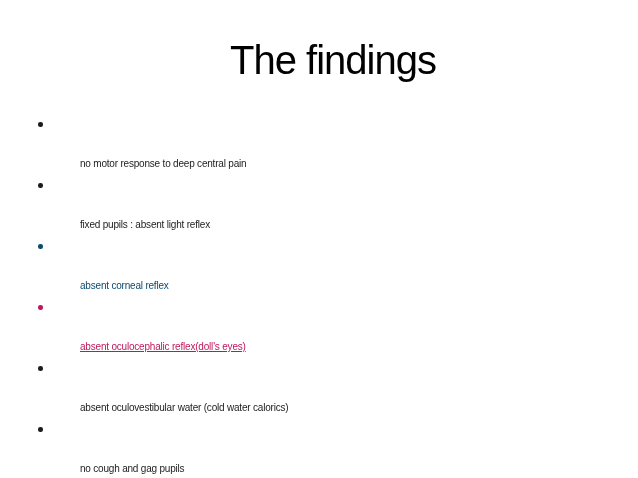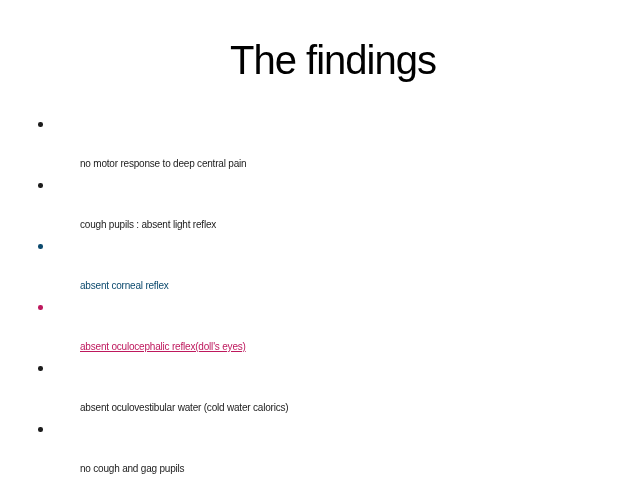--- a/index.html
+++ b/index.html
@@ -62,21 +62,21 @@
 <div class="slide">
   <h1 class="slide-title">The findings</h1>
 
   <ul class="findings-list">
       <li style="color: rgb(28, 28, 28);">
     <span class="bullet-dot"></span>
     <span>no motor response to deep central pain</span>
   </li>
       <li style="color: rgb(28, 28, 28);">
     <span class="bullet-dot"></span>
-    <span>cough pupils : absent light reflex</span>
+    <span>fixed pupils : absent light reflex</span>
   </li>
       <li style="color: #0c4a6e;">
     <span class="bullet-dot"></span>
     <span>absent corneal reflex</span>
   </li>
       <li style="color: #be185d; text-decoration: underline;">
     <span class="bullet-dot"></span>
     <span>absent oculocephalic reflex(doll's eyes)</span>
   </li>
       <li style="color: rgb(28, 28, 28);">

